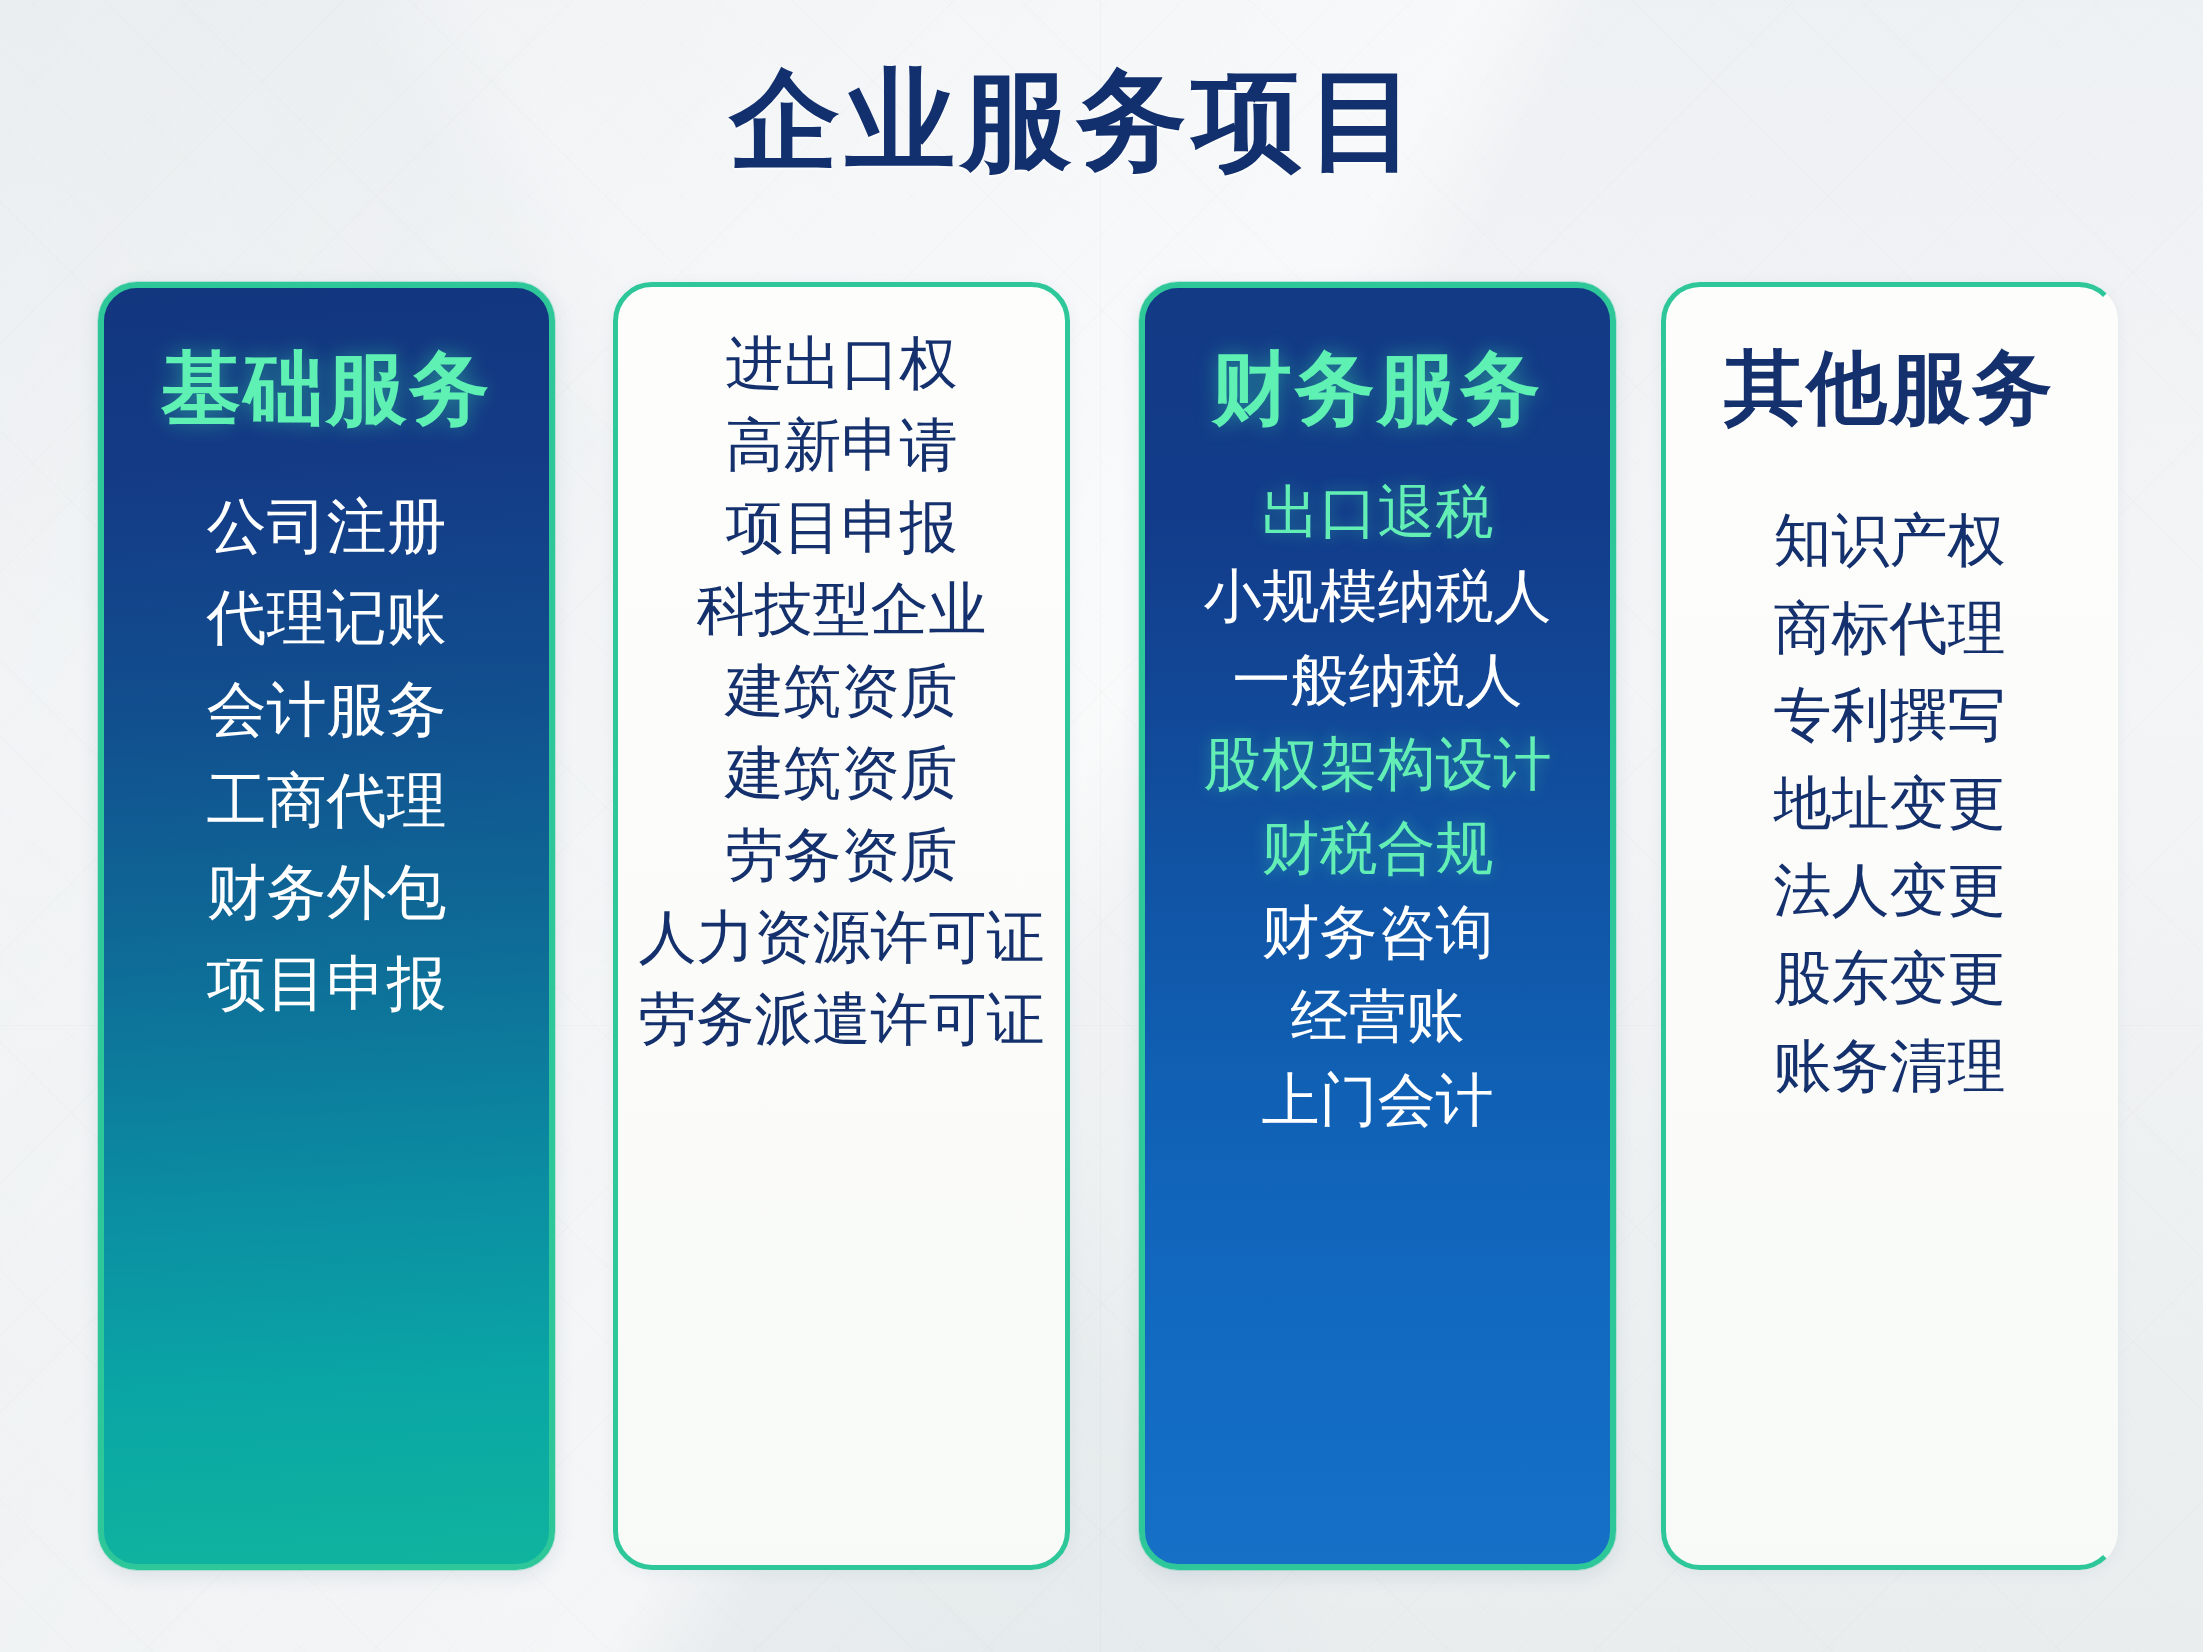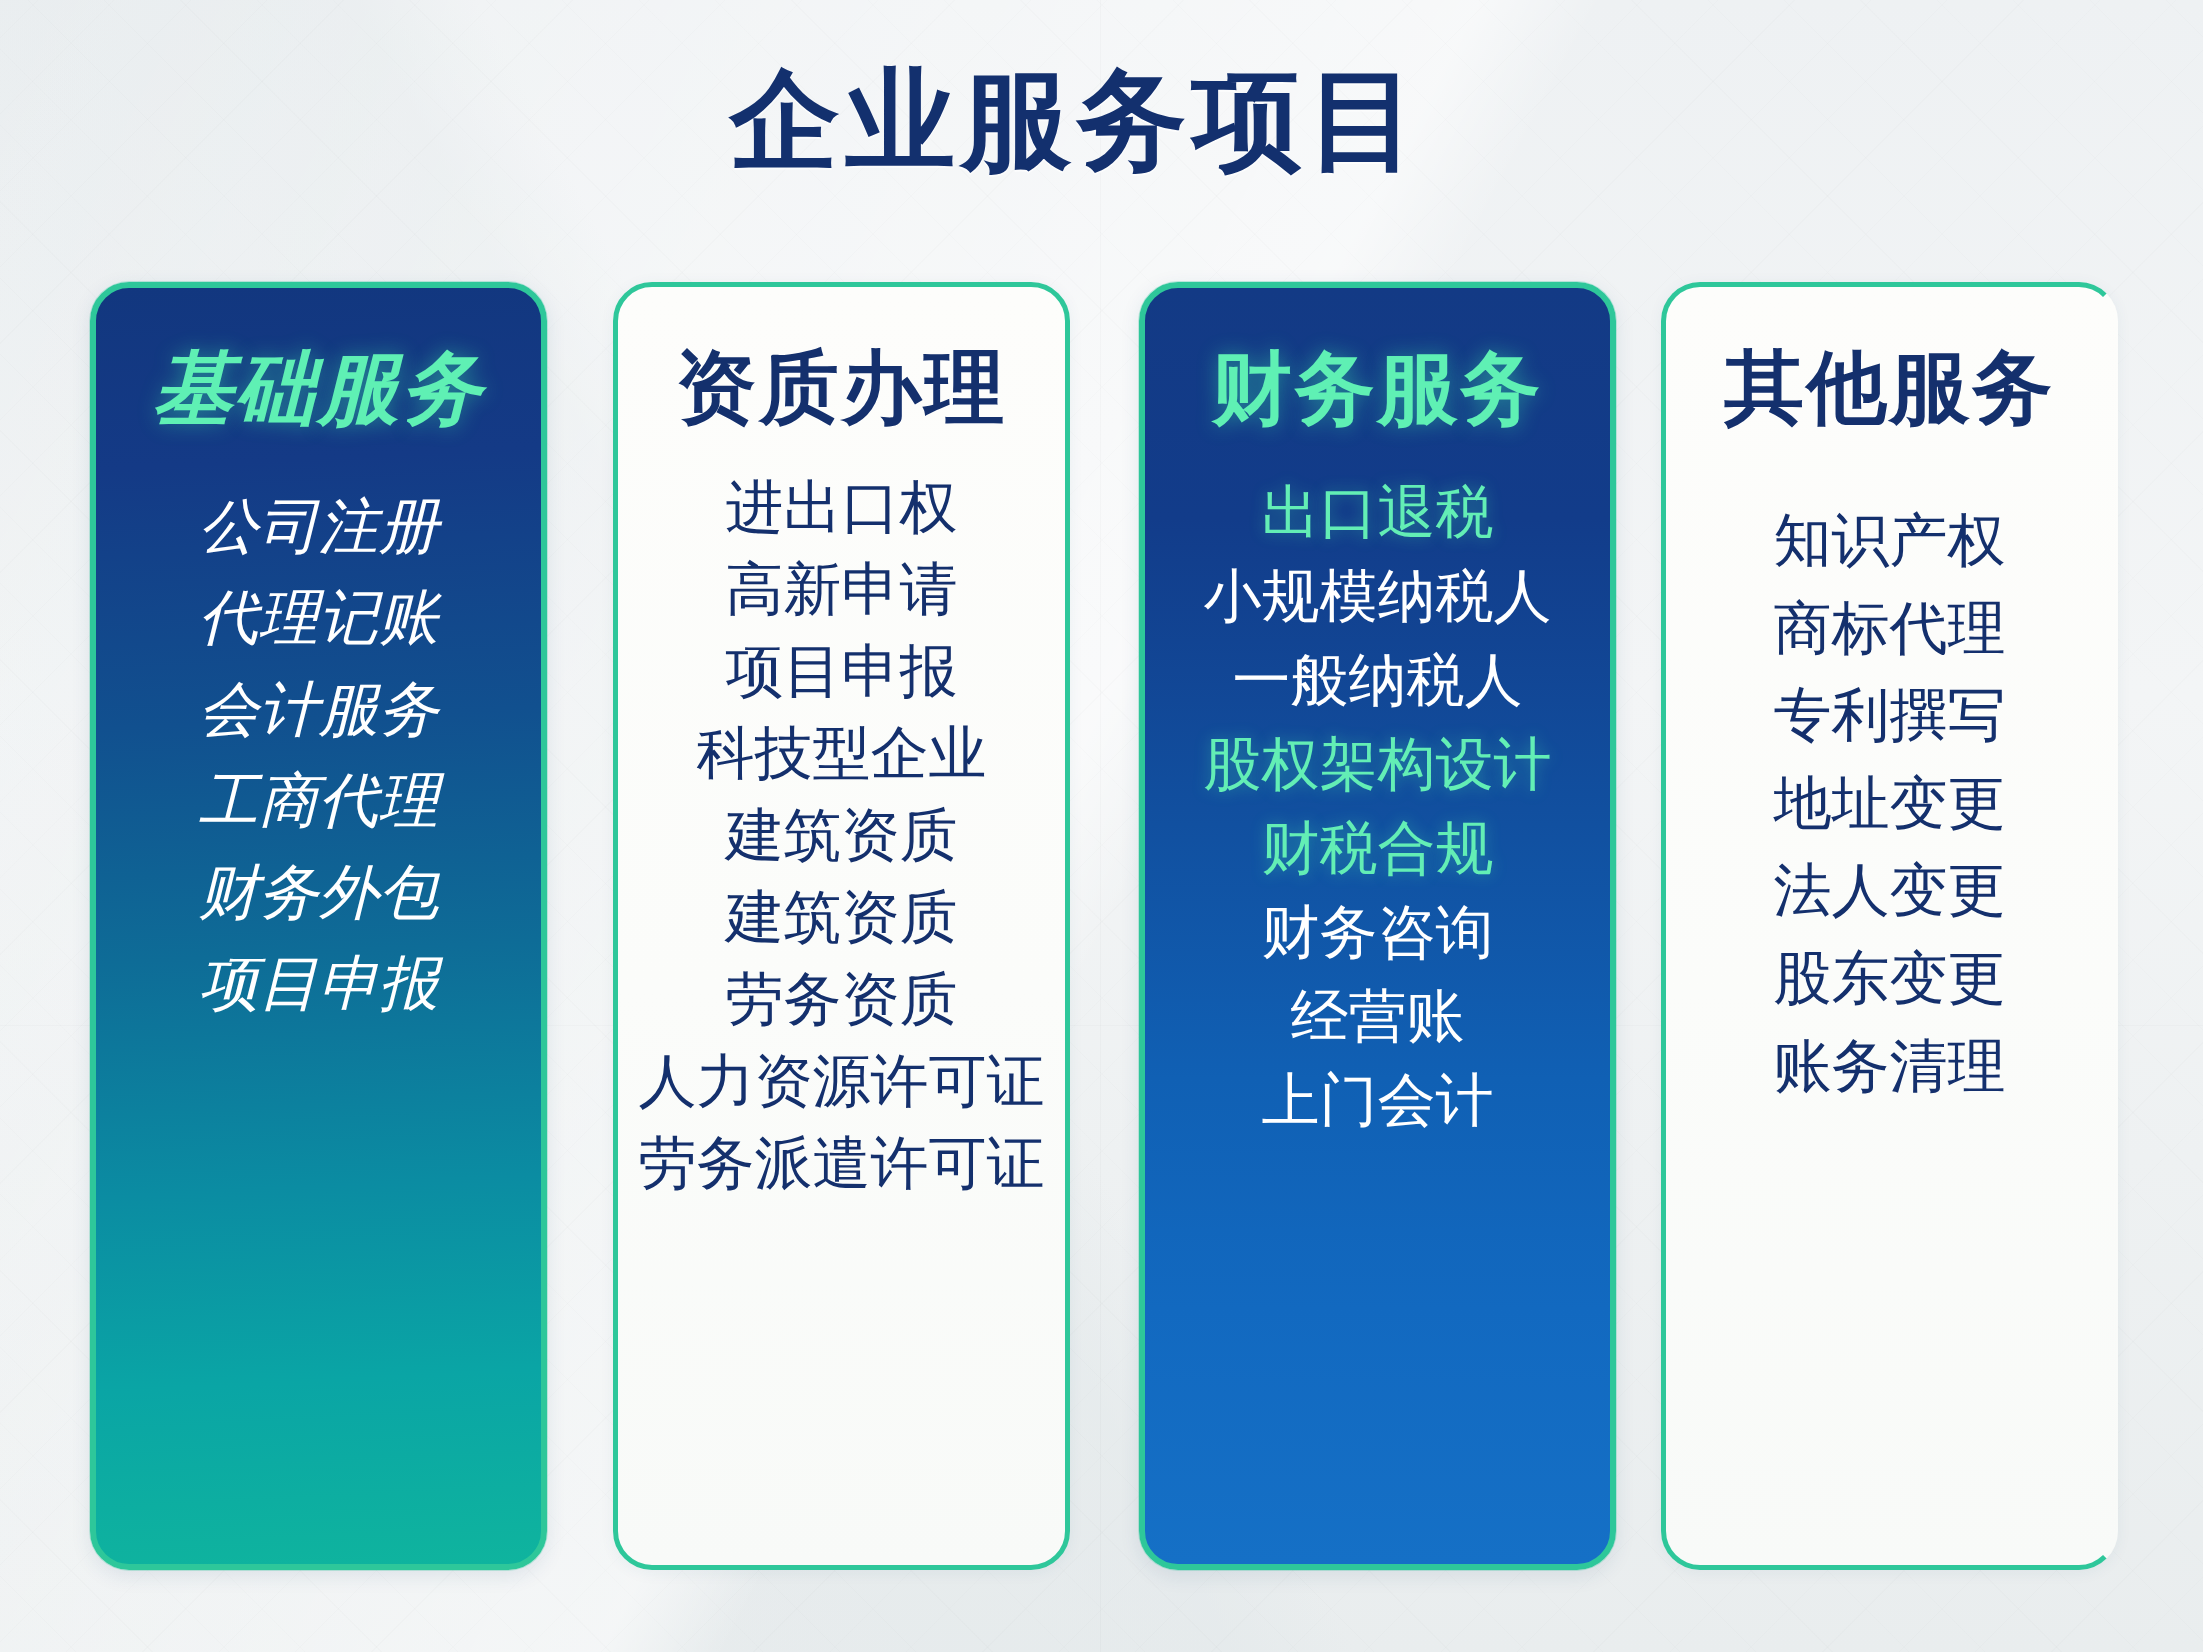--- a/index.html
+++ b/index.html
@@ -160,21 +160,21 @@
 
   
   #card-1 .item { margin-bottom: 22.4px; font-size: 60px; }
   #card-2 .items { margin-top: 41px; }
   #card-2 .item { margin-bottom: 13px; font-size: 58px; }
   #card-3 .items { margin-top: 45px; }
   #card-3 .item { margin-bottom: 15px; font-size: 58px; }
   #card-4 .items { margin-top: 74px; }
   #card-4 .item { margin-bottom: 18.6px; font-size: 58px; }
 
-  #card-1 { left: 90px;   width: 457px; font-style: italic; }
+  #card-1 { left: 98px;   width: 457px; }
   #card-2 { left: 613px;  width: 457px; }
   #card-3 { left: 1139px; width: 477px; }
   #card-4 { left: 1661px; width: 457px; }
 </style>
 </head>
 <body>
 
 <div id="poster">
 
   <div id="bg-texture"></div>
@@ -192,21 +192,20 @@
         <div class="item">会计服务</div>
         <div class="item">工商代理</div>
         <div class="item">财务外包</div>
         <div class="item">项目申报</div>
       </div>
     </div>
   </div>
 
   <div class="card outlined" id="card-2">
     <div class="card-inner">
-      <div class="card-title">资质办理</div>
       <div class="items">
         <div class="item">进出口权</div>
         <div class="item">高新申请</div>
         <div class="item">项目申报</div>
         <div class="item">科技型企业</div>
         <div class="item">建筑资质</div>
         <div class="item">建筑资质</div>
         <div class="item">劳务资质</div>
         <div class="item">人力资源许可证</div>
         <div class="item">劳务派遣许可证</div>

